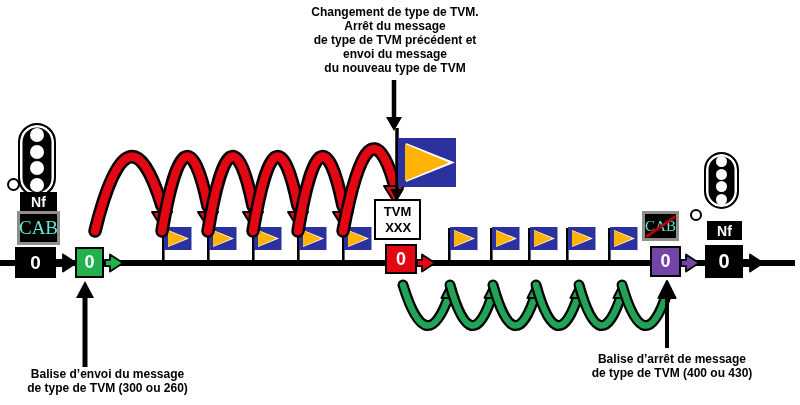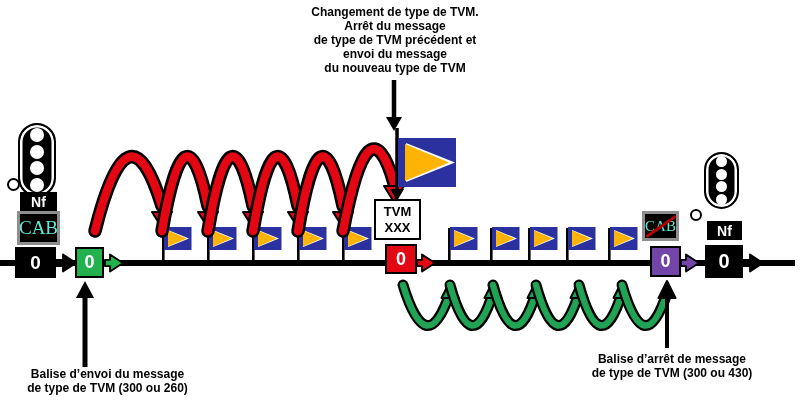--- a/index.html
+++ b/index.html
@@ -49,21 +49,21 @@
   .cab-left  { left:17px;  top:211px; width:43px; height:34px; font-size:19px; }
   .cab-right { left:642px; top:211px; width:37px; height:30px; font-size:15px; }
   .cross {
     position:absolute; left:-8%; top:46%; width:116%; height:2.5px;
     background:#b30000; transform:rotate(-35deg);
   }
 
   .tvm {
     position:absolute; left:374px; top:199px; width:47px; height:41px;
     background:#fff; border:2px solid #000; box-sizing:border-box;
-    font-weight:bold; font-size:13px; line-height:16px; text-align:center;
+    font-weight:bold; font-size:13px; line-height:16px; text-align:right;
     white-space:pre-line; display:flex; align-items:center; justify-content:center;
   }
 
   .balise {
     position:absolute; display:flex; align-items:center; justify-content:center;
     color:#fff; font-weight:bold; font-size:18px;
     border:2.5px solid #000; box-sizing:border-box;
   }
   .b-black-left  { left:15px;  top:247px; width:41px; height:31px; background:#000; font-size:19px; }
   .b-green       { left:75px;  top:247px; width:29px; height:31px; }
@@ -173,21 +173,21 @@
     </svg>
 
   <div class="anno anno-top">Changement de type de TVM.
 Arrêt du message
 de type de TVM précédent et
 envoi du message
 du nouveau type de TVM</div>
   <div class="anno anno-bleft">Balise d’envoi du message
 de type de TVM (300 ou 260)</div>
   <div class="anno anno-bright">Balise d’arrêt de message
-de type de TVM (300 ou 430)</div>
+de type de TVM (400 ou 430)</div>
 
   <div class="signal sig-left">
     <div class="lamp"></div>
     <div class="lamp"></div>
     <div class="lamp"></div>
     <div class="lamp"></div>
   </div>
   <div class="dot dot-left"></div>
   <div class="nf nf-left">Nf</div>
   <div class="cab cab-left">CAB</div>

